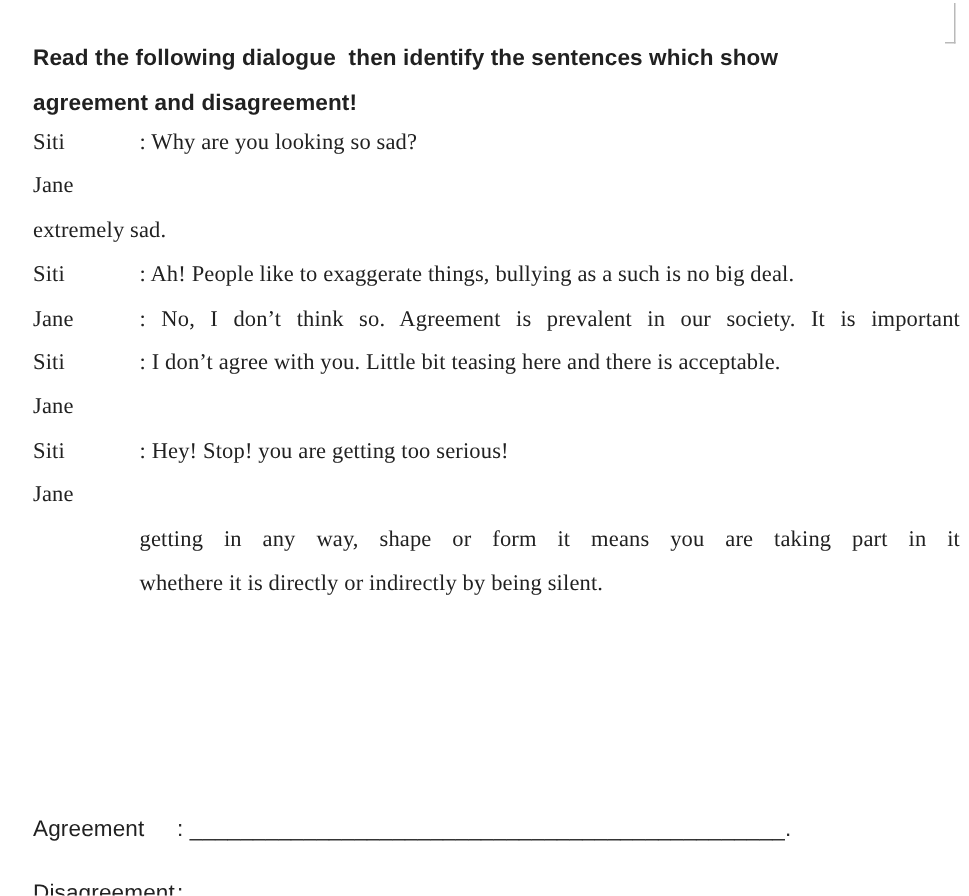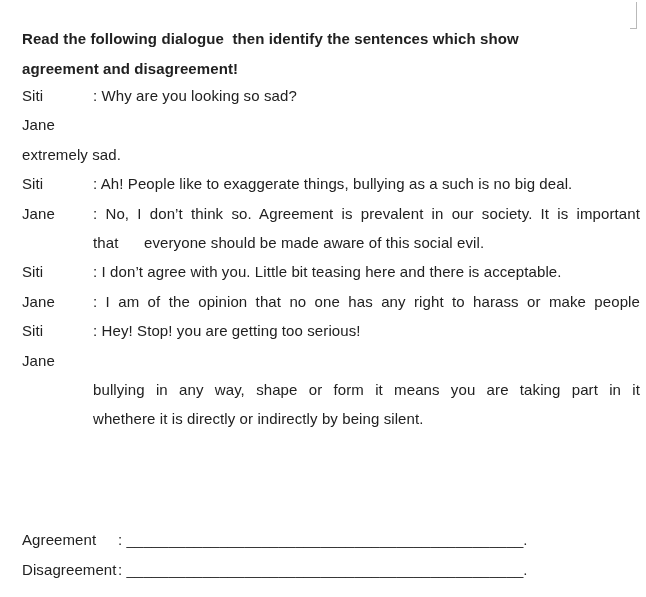--- a/index.html
+++ b/index.html
@@ -18,32 +18,32 @@
 
   
   .title{
     position:absolute;left:22px;top:24px;width:610px;
     font-size:15px;font-weight:bold;line-height:30px;
     letter-spacing:.1px;
   }
   .title .tline{white-space:pre;}
 
   
-  .dialogue{position:absolute;left:22px;top:81px;width:618px;}
+  .dialogue{position:absolute;left:22px;top:81px;width:618px;font-family:Liberation Serif, serif;}
   .drow{display:flex;font-size:15px;line-height:29.4px;letter-spacing:.1px;}
   .speaker{flex:none;width:68px;white-space:pre;}
   .dtext{flex:1;white-space:pre;padding-left:3px;min-width:0;}
   .dtext.justify{
     white-space:normal;text-align:justify;text-align-last:justify;
   }
   .drow.fullwidth .dtext{padding-left:0;}
 
   
   .answers{position:absolute;left:22px;top:525px;font-size:15px;line-height:30px;letter-spacing:.1px;}
-  .arow{display:flex;}
+  .arow{display:flex;margin-top:13px;}
   .alabel{flex:none;width:96px;white-space:pre;}
   .aline{white-space:pre;color:#2a2a2a;}
 </style>
 </head>
 <body>
 
 <div class="doc">
   <div class="corner-bracket"></div>
 
   <div class="title">
@@ -64,47 +64,42 @@
       </div>
       <div class="drow">
         <span class="speaker">Siti</span>
         <span class="dtext">: Ah! People like to exaggerate things, bullying as a such is no big deal.</span>
       </div>
       <div class="drow">
         <span class="speaker">Jane</span>
         <span class="dtext justify">: No, I don’t think so. Agreement is prevalent in our society. It is important</span>
       </div>
       <div class="drow">
-        <span class="speaker"></span>
-        <span class="dtext">that      everyone should be made aware of this social evil.</span>
-      </div>
-      <div class="drow">
         <span class="speaker">Siti</span>
         <span class="dtext">: I don’t agree with you. Little bit teasing here and there is acceptable.</span>
       </div>
       <div class="drow">
         <span class="speaker">Jane</span>
-        <span class="dtext justify">: I am of the opinion that no one has any right to harass or make people</span>
       </div>
       <div class="drow">
         <span class="speaker"></span>
       </div>
       <div class="drow">
         <span class="speaker">Siti</span>
         <span class="dtext">: Hey! Stop! you are getting too serious!</span>
       </div>
       <div class="drow">
         <span class="speaker">Jane</span>
       </div>
       <div class="drow">
         <span class="speaker"></span>
       </div>
       <div class="drow">
         <span class="speaker"></span>
-        <span class="dtext justify">bullying in any way, shape or form it means you are taking part in it</span>
+        <span class="dtext justify">getting in any way, shape or form it means you are taking part in it</span>
       </div>
       <div class="drow">
         <span class="speaker"></span>
         <span class="dtext">whethere it is directly or indirectly by being silent.</span>
       </div>
     </div>
 
   <div class="answers" id="answers">
       <div class="arow">
         <span class="alabel">Agreement</span>

